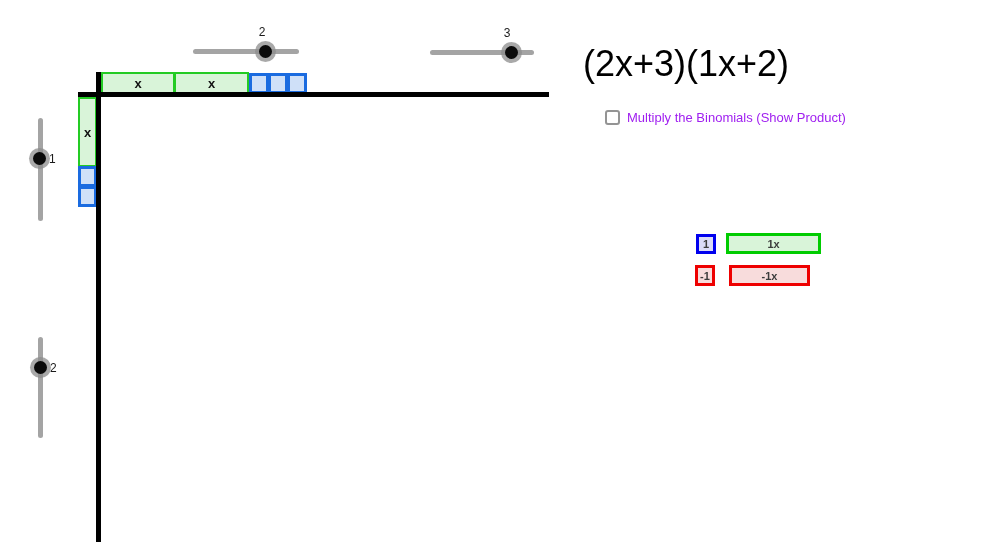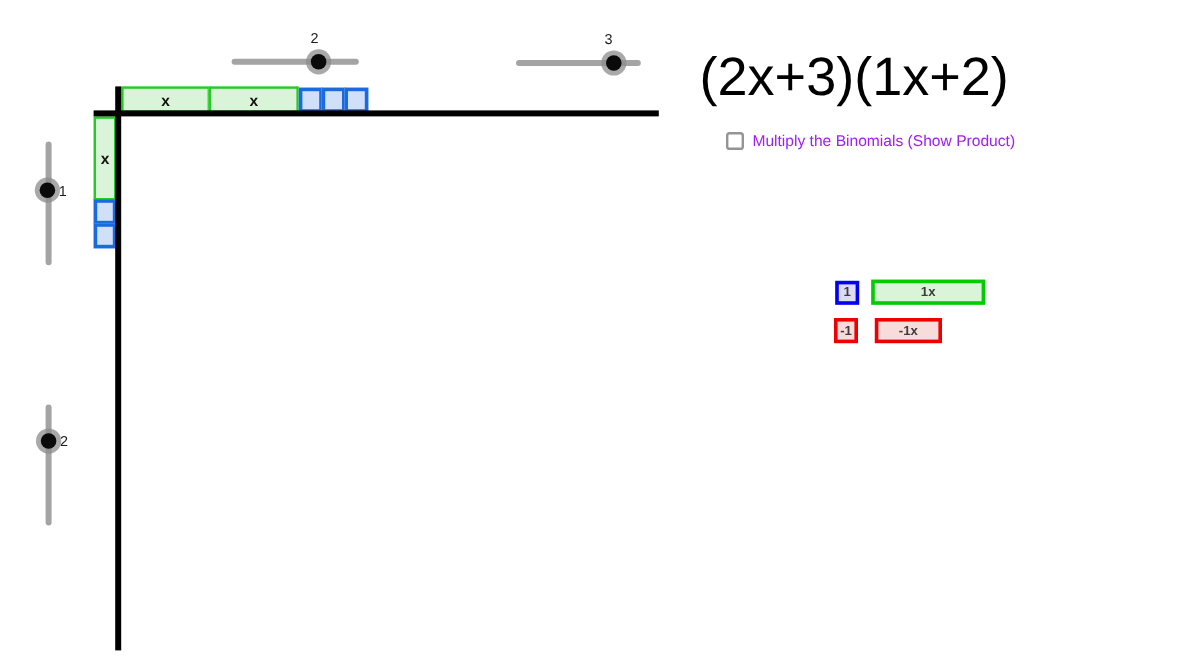--- a/index.html
+++ b/index.html
@@ -61,21 +61,21 @@
   .hdl-left1 { left: 33px; top: 152px; }
   .lbl-left1 { left: 49px; top: 152px; }
 
   .trk-left2 { left: 38px; top: 337px; height: 101px; }
   .hdl-left2 { left: 34px; top: 361px; }
   .lbl-left2 { left: 50px; top: 361px; }
 
   
   .title {
     left: 583px; top: 38px; width: 300px;
-    font-size: 45px; line-height: 52px; color: #000;
+    font-size: 36px; line-height: 52px; color: #000;
     white-space: nowrap; z-index: 2;
   }
 
   
   .checkbox-row { left: 605px; top: 110px; display: flex; align-items: center; z-index: 2; }
   .checkbox-box {
     width: 15px; height: 15px;
     border: 2px solid #949494; border-radius: 3px;
     background: #fff; flex: 0 0 auto;
   }
@@ -84,21 +84,21 @@
   }
 
   
   .lg {
     display: flex; align-items: center; justify-content: center;
     font-size: 11px; font-weight: bold; color: #3c3c3c; z-index: 2;
   }
   .lg-pos-unit { left: 696px; top: 234px; width: 20px; height: 20px; border: 3px solid #0000ee; background: #dcdcf8; }
   .lg-pos-x    { left: 726px; top: 233px; width: 95px; height: 21px; border: 3px solid #00cc00; background: #d9f4d9; }
   .lg-neg-unit { left: 695px; top: 265px; width: 20px; height: 21px; border: 3px solid #ee0000; background: #f8dcdc; }
-  .lg-neg-x    { left: 729px; top: 265px; width: 56px; height: 21px; border: 3px solid #ee0000; background: #f8dcdc; }
+  .lg-neg-x    { left: 729px; top: 265px; width: 81px; height: 21px; border: 3px solid #ee0000; background: #f8dcdc; }
 </style>
 </head>
 <body>
 
 <div class="canvas">
 
   <div class="abs slider-label lbl-top1">2</div>
   <div class="abs track track-h trk-top1"></div>
   <div class="abs handle hdl-top1"></div>
 

